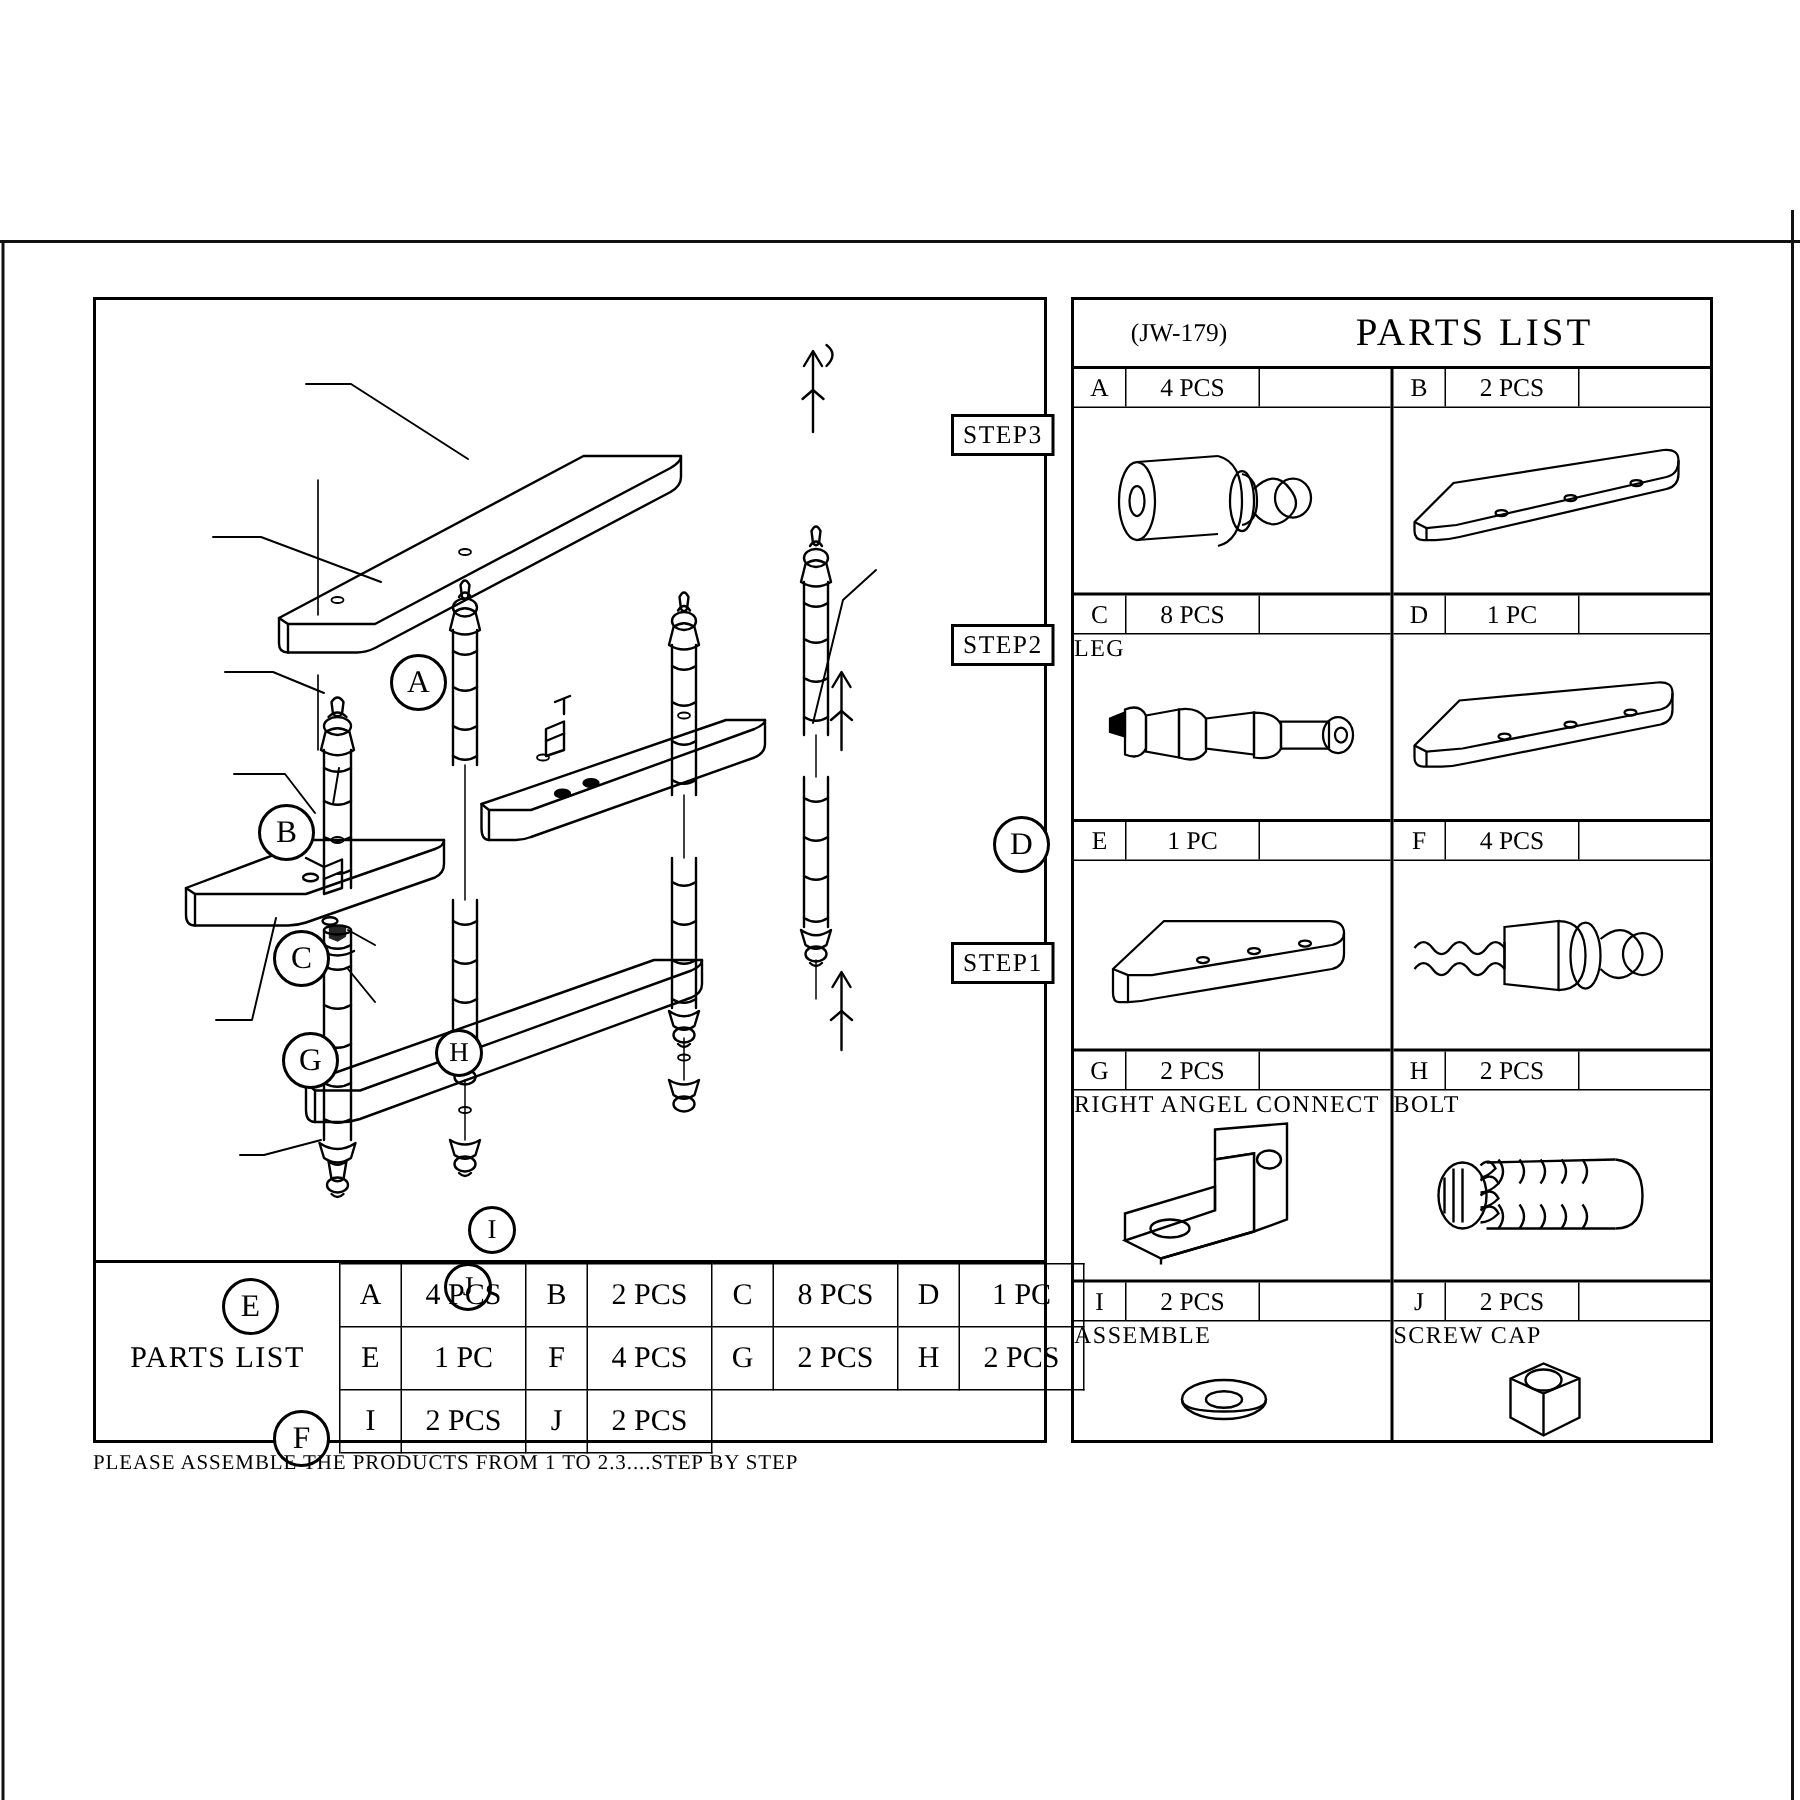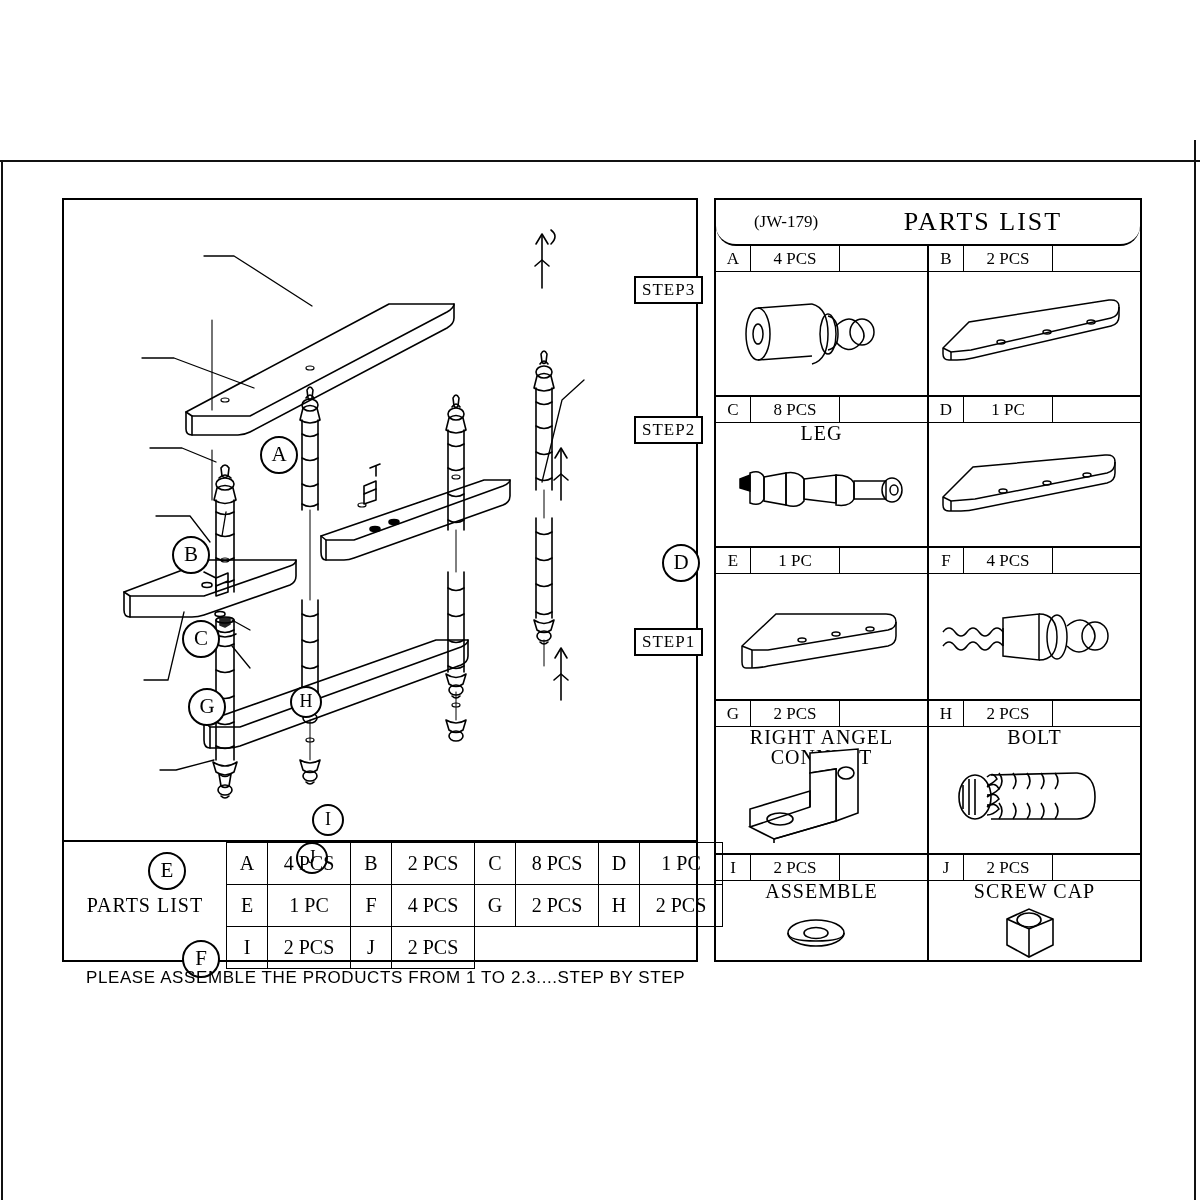--- a/index.html
+++ b/index.html
@@ -9,48 +9,48 @@
   
   .page-edge-top{position:absolute;left:0;top:160px;width:1200px;height:2px;background:#111;}
   .page-edge-left{position:absolute;left:1px;top:160px;width:2px;height:1040px;background:#111;}
   .page-edge-right{position:absolute;right:4px;top:140px;width:2px;height:1060px;background:#111;}
 
   
   #leftpanel{position:absolute;left:62px;top:198px;width:632px;height:760px;border:2px solid #000;}
   #assembly{position:absolute;left:0;top:0;width:632px;height:640px;}
   #partsTableLeft{position:absolute;left:0;bottom:0;width:632px;height:118px;border-top:2px solid #000;}
 
-  .bottomnote{position:absolute;left:62px;top:968px;width:640px;font-size:17px;letter-spacing:.6px;font-family:Liberation Sans, sans-serif;margin-left:24px;}
+  .bottomnote{position:absolute;left:62px;top:968px;width:640px;font-size:14px;letter-spacing:.6px;font-family:Liberation Serif, serif;}
 
   
   #rightpanel{position:absolute;left:714px;top:198px;width:424px;height:760px;border:2px solid #000;}
 
   
   #partsTableLeft table{border-collapse:collapse;width:100%;height:100%;table-layout:fixed;}
   #partsTableLeft td{border:1px solid #000;font-size:20px;text-align:center;font-family:"Liberation Serif",serif;height:39px;}
   #partsTableLeft td.label{border-left:none;border-top:none;border-bottom:none;font-size:20px;letter-spacing:1px;width:160px;}
   #partsTableLeft td.k{width:38px;}
   #partsTableLeft td.v{width:80px;}
   #partsTableLeft td.blank{border:none;}
 
   
-  .r-head{height:44px;display:flex;align-items:center;border-bottom:2px solid #000;border-radius:20px;}
+  .r-head{height:44px;display:flex;align-items:center;border-bottom:2px solid #000;}
   .r-code{width:140px;text-align:center;font-size:17px;}
   .r-title{flex:1;text-align:center;font-size:26px;letter-spacing:2px;padding-right:30px;}
 
   .r-body{position:absolute;left:0;top:46px;right:0;bottom:0;display:flex;}
   .r-col{flex:1;position:relative;}
   .r-col.left{border-right:2px solid #000;}
   .cell{position:relative;border-bottom:2px solid #000;height:calc(25% - 0px);box-sizing:border-box;}
   .cell:last-child{border-bottom:none;}
   .cellhead{display:flex;height:25px;border-bottom:1px solid #000;}
   .cellhead .kk{width:34px;border-right:1px solid #000;text-align:center;font-size:17px;line-height:25px;}
   .cellhead .vv{width:88px;border-right:1px solid #000;text-align:center;font-size:17px;line-height:25px;}
   .cellhead .rest{flex:1;}
-  .cellname{text-align:center;font-size:20px;letter-spacing:1px;line-height:20px;height:20px;}
+  .cellname{font-size:16px;letter-spacing:1px;line-height:20px;height:20px;}
   .art{position:absolute;left:0;right:0;top:26px;bottom:0;}
   .art.named{top:46px;}
 
   
   .stepbox{position:absolute;border:2px solid #000;background:#fff;font-size:17px;letter-spacing:1px;padding:2px 6px;font-family:"Liberation Serif",serif;}
 
   
   .circ{position:absolute;width:34px;height:34px;border:2px solid #000;border-radius:50%;background:#fff;
         font-size:21px;line-height:32px;text-align:center;font-family:"Liberation Serif",serif;}
   .circ.sm{width:28px;height:28px;line-height:26px;font-size:18px;}

